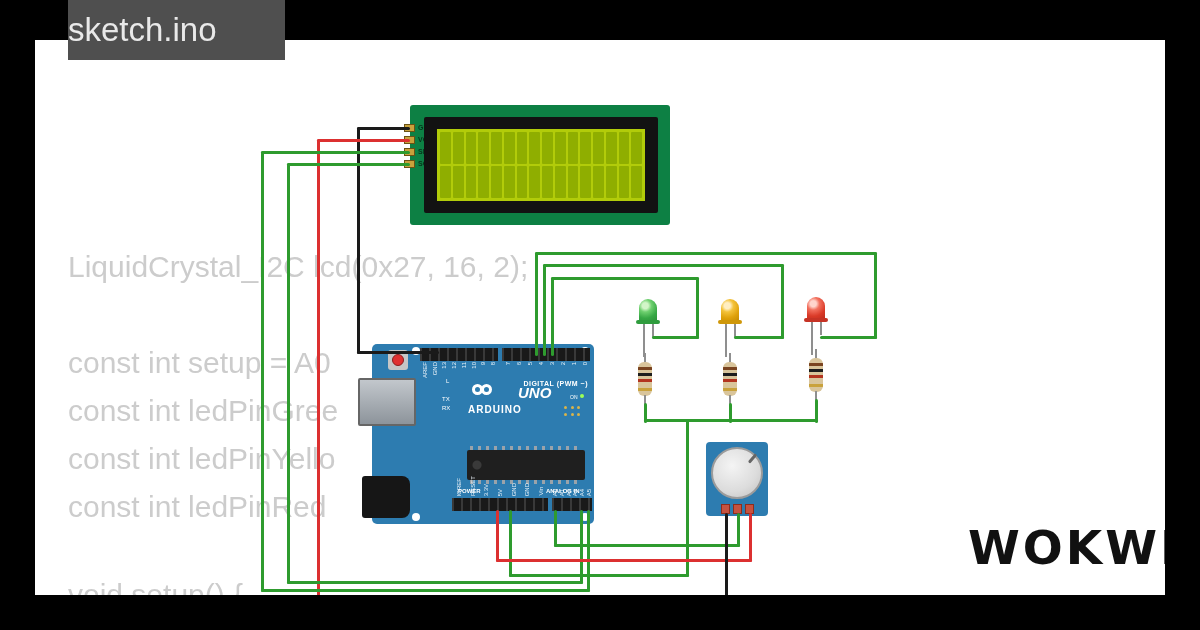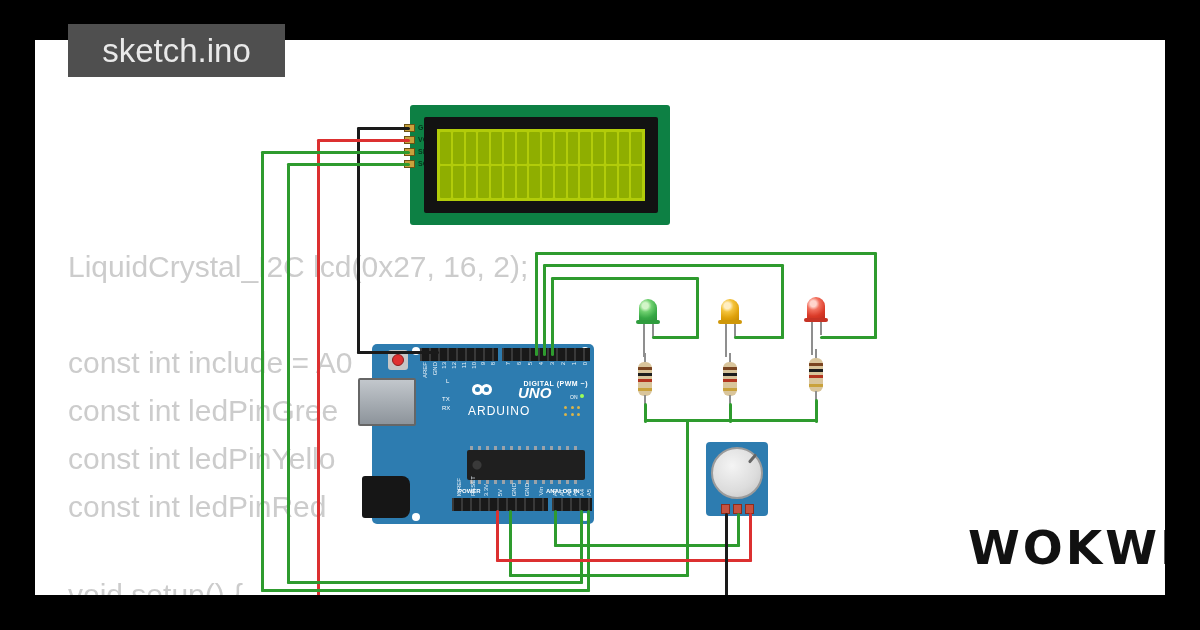--- a/index.html
+++ b/index.html
@@ -8,22 +8,22 @@
   .canvas{position:absolute;left:35px;top:40px;width:1130px;height:555px;background:var(--canvas,#fff);z-index:0;}
 
   
   .bar{position:absolute;background:var(--frame,#000);z-index:9;}
   .bar-top{left:0;top:0;width:1200px;height:40px;}
   .bar-bottom{left:0;top:595px;width:1200px;height:35px;}
   .bar-left{left:0;top:0;width:35px;height:630px;}
   .bar-right{left:1165px;top:0;width:35px;height:630px;}
 
   
-  .tab{position:absolute;left:68px;top:24px;width:217px;height:53px;background:var(--tab-bg);
-       color:var(--tab-text);font-size:33px;display:flex;align-items:center;justify-content:center;z-index:10;}
+  .tab{position:absolute;left:68px;top:0;width:217px;height:60px;background:var(--tab-bg);
+       color:var(--tab-text);font-size:33px;display:flex;align-items:center;z-index:10;}
 
   
   .code-line{position:absolute;left:68px;font-size:30px;color:var(--code-text);z-index:1;white-space:pre;}
 
   
   .wire-seg{position:absolute;z-index:4;border-radius:2px;}
 
   
   .lcd-board{position:absolute;left:410px;top:105px;width:260px;height:120px;background:var(--lcd-board);border-radius:3px;z-index:3;}
   .lcd-bezel{position:absolute;left:14px;top:12px;width:234px;height:96px;background:var(--lcd-bezel);border-radius:2px;}
@@ -47,21 +47,21 @@
   .pins-top-a{left:48px;top:18px;width:78px;height:18px;align-items:flex-start;}
   .pins-top-b{left:130px;top:18px;width:88px;height:18px;align-items:flex-start;}
   .pins-bot-a{left:80px;top:134px;width:96px;height:18px;align-items:flex-end;}
   .pins-bot-b{left:180px;top:134px;width:40px;height:18px;align-items:flex-end;}
   .pin-label{writing-mode:vertical-rl;transform:rotate(180deg);font-size:6px;color:#eaf3f9;line-height:1;}
   .lbl{position:absolute;color:#fff;}
   .lbl-digital{left:112px;top:36px;width:104px;font-size:7px;font-weight:bold;text-align:right;letter-spacing:.5px;}
   .lbl-l{left:74px;top:34px;font-size:6px;}
   .lbl-tx{left:70px;top:52px;font-size:6px;}
   .lbl-rx{left:70px;top:61px;font-size:6px;}
-  .lbl-brand{left:96px;top:60px;font-size:12px;font-weight:normal;letter-spacing:1px;}
+  .lbl-brand{left:96px;top:60px;font-size:10px;font-weight:bold;letter-spacing:1px;}
   .lbl-uno{left:146px;top:40px;font-size:15px;font-weight:bold;font-style:italic;}
   .lbl-on{left:198px;top:50px;font-size:5px;}
   .on-dot{position:absolute;left:208px;top:50px;width:4px;height:4px;background:#9cff57;border-radius:50%;}
   .inf{position:absolute;width:11px;height:11px;border:3px solid #fff;border-radius:50%;box-sizing:border-box;}
   .c1{left:100px;top:40px;}.c2{left:109px;top:40px;}
   .btn-base{position:absolute;left:16px;top:6px;width:20px;height:20px;background:#c6c6c6;border-radius:3px;}
   .btn-red{position:absolute;left:20px;top:10px;width:12px;height:12px;border-radius:50%;background:#e03131;border:1px solid #8a1f1f;box-sizing:border-box;}
   .usb{position:absolute;left:-14px;top:34px;width:58px;height:48px;background:linear-gradient(180deg,#c2c7cc,#8d949b);border:2px solid #666;border-radius:2px;box-sizing:border-box;}
   .jack{position:absolute;left:-10px;top:132px;width:48px;height:42px;background:#161616;border-radius:3px 8px 8px 3px;}
   .mcu{position:absolute;left:95px;top:106px;width:118px;height:30px;border-radius:2px;
@@ -112,21 +112,21 @@
   .wokwi-logo{position:absolute;left:968px;top:520px;width:195px;font-size:47px;font-weight:bold;letter-spacing:3px;
               color:var(--logo);z-index:5;font-family:"DejaVu Sans",sans-serif;}
 </style>
 </head>
 <body>
 
 <div class="stage">
   <div class="canvas"></div>
 
   <div class="code-line" style="top:250px">LiquidCrystal_I2C lcd(0x27, 16, 2);</div>
-  <div class="code-line" style="top:346px">const int include = A0</div>
+  <div class="code-line" style="top:346px">const int setup = A0</div>
   <div class="code-line" style="top:394px">const int ledPinGree</div>
   <div class="code-line" style="top:442px">const int ledPinYello</div>
   <div class="code-line" style="top:490px">const int ledPinRed</div>
   <div class="code-line" style="top:578px">void setup() {</div>
 
   <div class="lcd-board">
     <div class="lcd-pins">
         <div class="lcd-pad" style="top: 19px;"></div>
         <span class="lcd-pin-label" style="top: 19px;">GND</span>
         <div class="lcd-pad" style="top: 31px;"></div>

